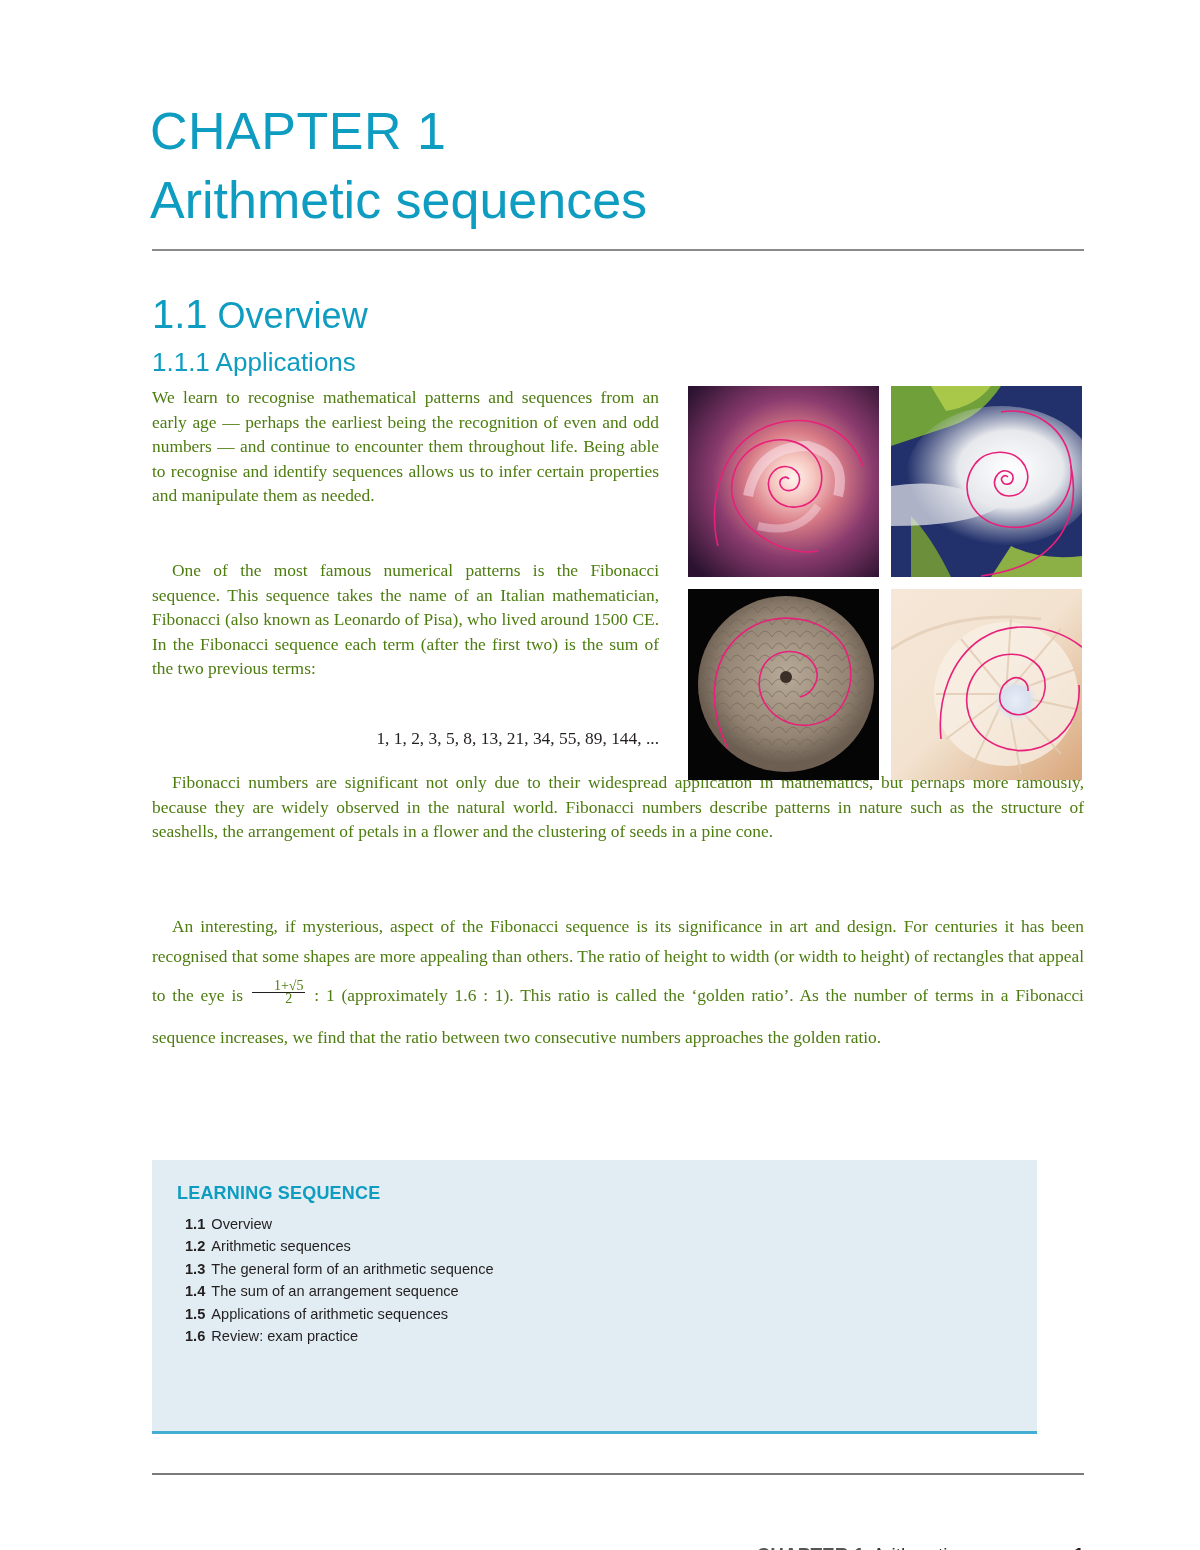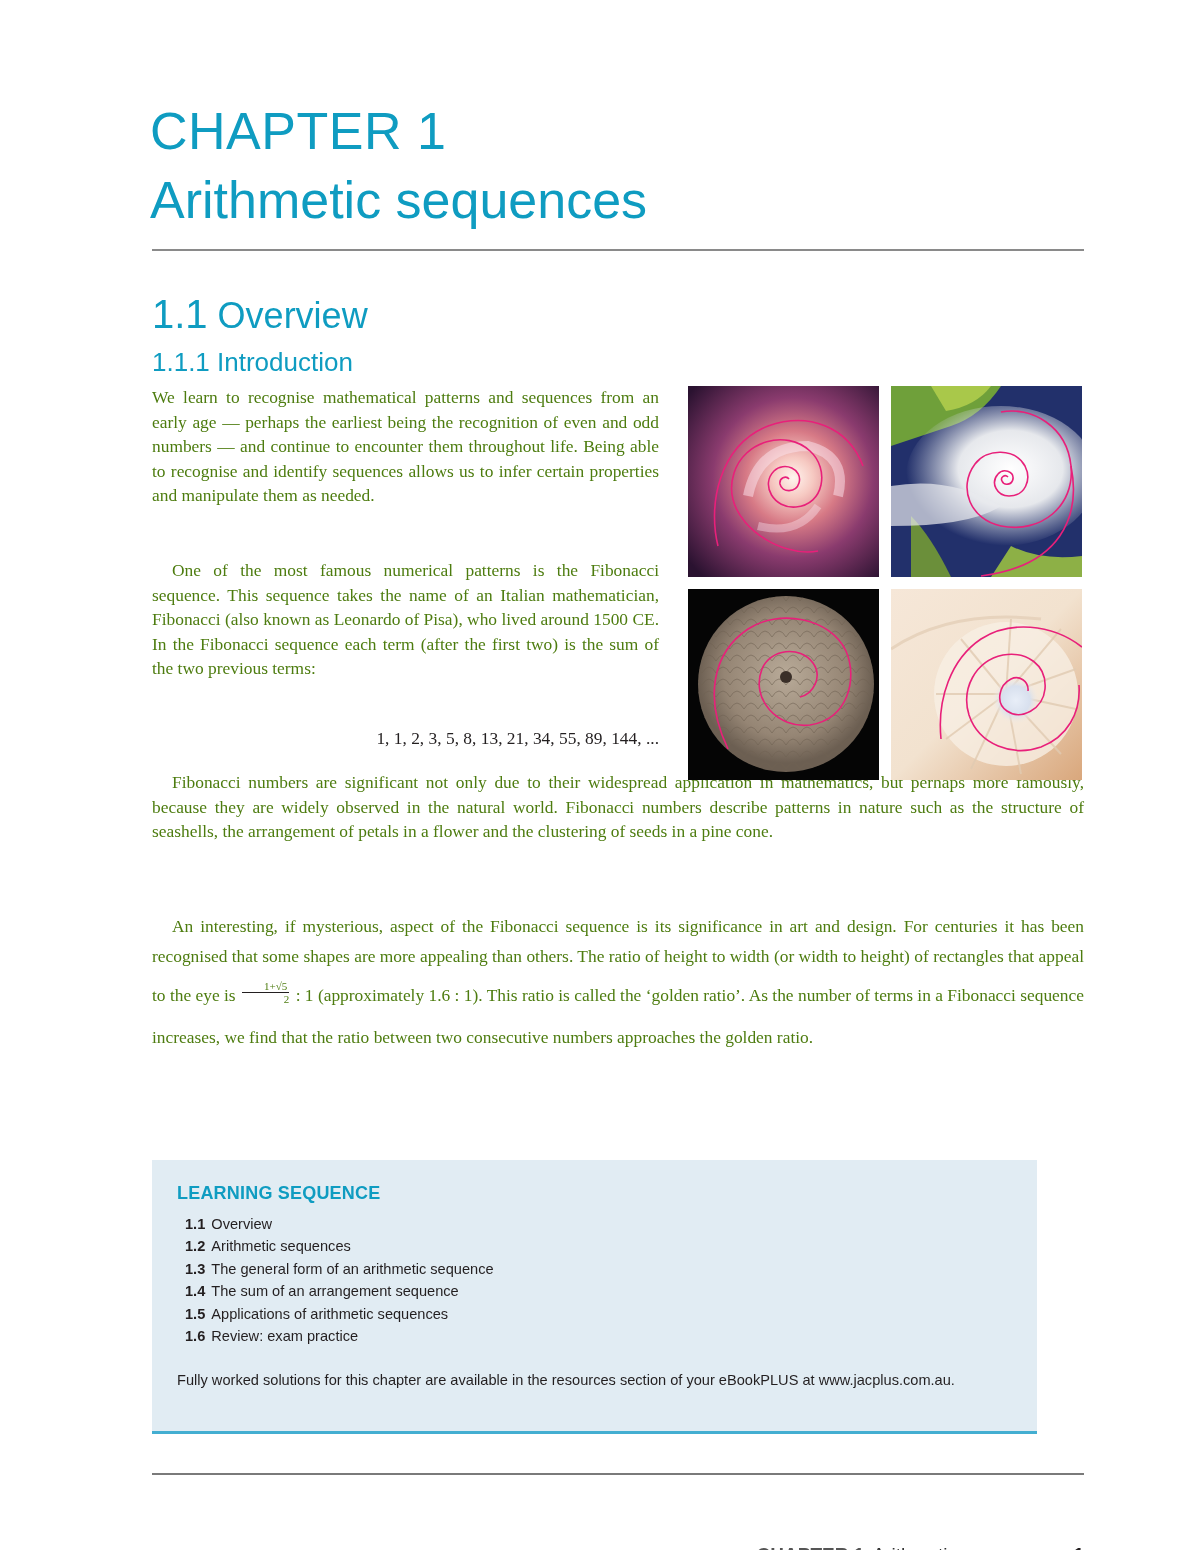--- a/index.html
+++ b/index.html
@@ -14,21 +14,21 @@
   #section-heading { position: absolute; left: 152px; top: 293px; font-size: 36px; color: #0f9cc1; line-height: 42px; }
   #section-heading .num { font-size: 40px; margin-right: 10px; }
   #subsection-heading { position: absolute; left: 152px; top: 346px; font-size: 26px; color: #0f9cc1; line-height: 32px; }
 
   .para { position: absolute; font-size: 17.4px; line-height: 24.6px; text-align: justify; margin: 0; color: #4d7c0f; }
   #para-1 { left: 152px; top: 385px; width: 507px; }
   #para-2 { left: 152px; top: 558px; width: 507px; text-indent: 20px; }
   #fib-seq { position: absolute; left: 152px; top: 728px; width: 507px; text-align: right; font-size: 17.4px; }
   #para-3 { left: 152px; top: 770px; width: 932px; text-indent: 20px; }
   #para-4 { left: 152px; top: 911px; width: 932px; text-indent: 20px; line-height: 30px; }
-  .frac { display: inline-block; vertical-align: middle; text-align: right; font-size: 11px; line-height: 12px; margin: 13px 2px; position: relative; top: -4px; }
+  .frac { display: inline-block; vertical-align: middle; text-align: center; font-size: 14px; line-height: 12px; margin: 13px 2px; position: relative; top: -4px; }
   .frac .top { display: block; border-bottom: 1px solid #231f20; padding: 0 2px; }
   .frac .bot { display: block; }
 
   #image-grid { position: absolute; left: 688px; top: 386px; width: 395px; height: 393px; }
   .tile { position: absolute; width: 191px; height: 191px; overflow: hidden; }
   #tile-galaxy { left: 0; top: 0; }
   #tile-hurricane { left: 203px; top: 0; }
   #tile-pinecone { left: 0; top: 203px; }
   #tile-shell { left: 203px; top: 203px; }
   .tile svg { display: block; }
@@ -48,21 +48,21 @@
 </head>
 <body>
 
 <div id="chapter-label" class="sans">CHAPTER 1</div>
 <div id="chapter-title" class="sans">Arithmetic sequences</div>
 <div id="top-rule"></div>
 
 <div id="section-heading" class="sans">
   <span class="num">1.1</span><span>Overview</span>
 </div>
-<div id="subsection-heading" class="sans">1.1.1 Introduction</div>
+<div id="subsection-heading" class="sans">1.1.1 Applications</div>
 
 <p id="para-1" class="para serif">We learn to recognise mathematical patterns and sequences from an early age — perhaps the earliest being the recognition of even and odd numbers — and continue to encounter them throughout life. Being able to recognise and identify sequences allows us to infer certain properties and manipulate them as needed.</p>
 <p id="para-2" class="para serif">One of the most famous numerical patterns is the Fibonacci sequence. This sequence takes the name of an Italian mathematician, Fibonacci (also known as Leonardo of Pisa), who lived around 1500 CE. In the Fibonacci sequence each term (after the first two) is the sum of the two previous terms:</p>
 <div id="fib-seq" class="serif">1, 1, 2, 3, 5, 8, 13, 21, 34, 55, 89, 144, ...</div>
 <p id="para-3" class="para serif">Fibonacci numbers are significant not only due to their widespread application in mathematics, but perhaps more famously, because they are widely observed in the natural world. Fibonacci numbers describe patterns in nature such as the structure of seashells, the arrangement of petals in a flower and the clustering of seeds in a pine cone.</p>
 <p id="para-4" class="para serif"><span>An interesting, if mysterious, aspect of the Fibonacci sequence is its significance in art and design. For centuries it has been recognised that some shapes are more appealing than others. The ratio of height to width (or width to height) of rectangles that appeal to the eye is</span> <span class="frac"><span class="top">1+√5</span><span class="bot">2</span></span> <span>: 1 (approximately 1.6 : 1). This ratio is called the ‘golden ratio’. As the number of terms in a Fibonacci sequence increases, we find that the ratio between two consecutive numbers approaches the golden ratio.</span></p>
 
 <div id="image-grid">
 
   <div class="tile" id="tile-galaxy" title="Spiral galaxy with golden spiral overlay">
@@ -164,21 +164,20 @@
 <div id="learning-box" class="sans">
   <div id="ls-heading">LEARNING SEQUENCE</div>
   <ul id="ls-list">
     <li><b>1.1</b><span>Overview</span></li>
     <li><b>1.2</b><span>Arithmetic sequences</span></li>
     <li><b>1.3</b><span>The general form of an arithmetic sequence</span></li>
     <li><b>1.4</b><span>The sum of an arrangement sequence</span></li>
     <li><b>1.5</b><span>Applications of arithmetic sequences</span></li>
     <li><b>1.6</b><span>Review: exam practice</span></li>
   </ul>
-  <div id="ls-note">Fully worked solutions for this chapter are available in the resources section of your eBookPLUS at www.jacplus.com.au.</div>
 </div>
 
 <div id="bottom-rule"></div>
 <div id="footer" class="sans">
   <span class="fch">CHAPTER 1</span>
   <span class="ftitle">Arithmetic sequences</span>
   <span class="fpage">1</span>
 </div>
 
 </body></html>

